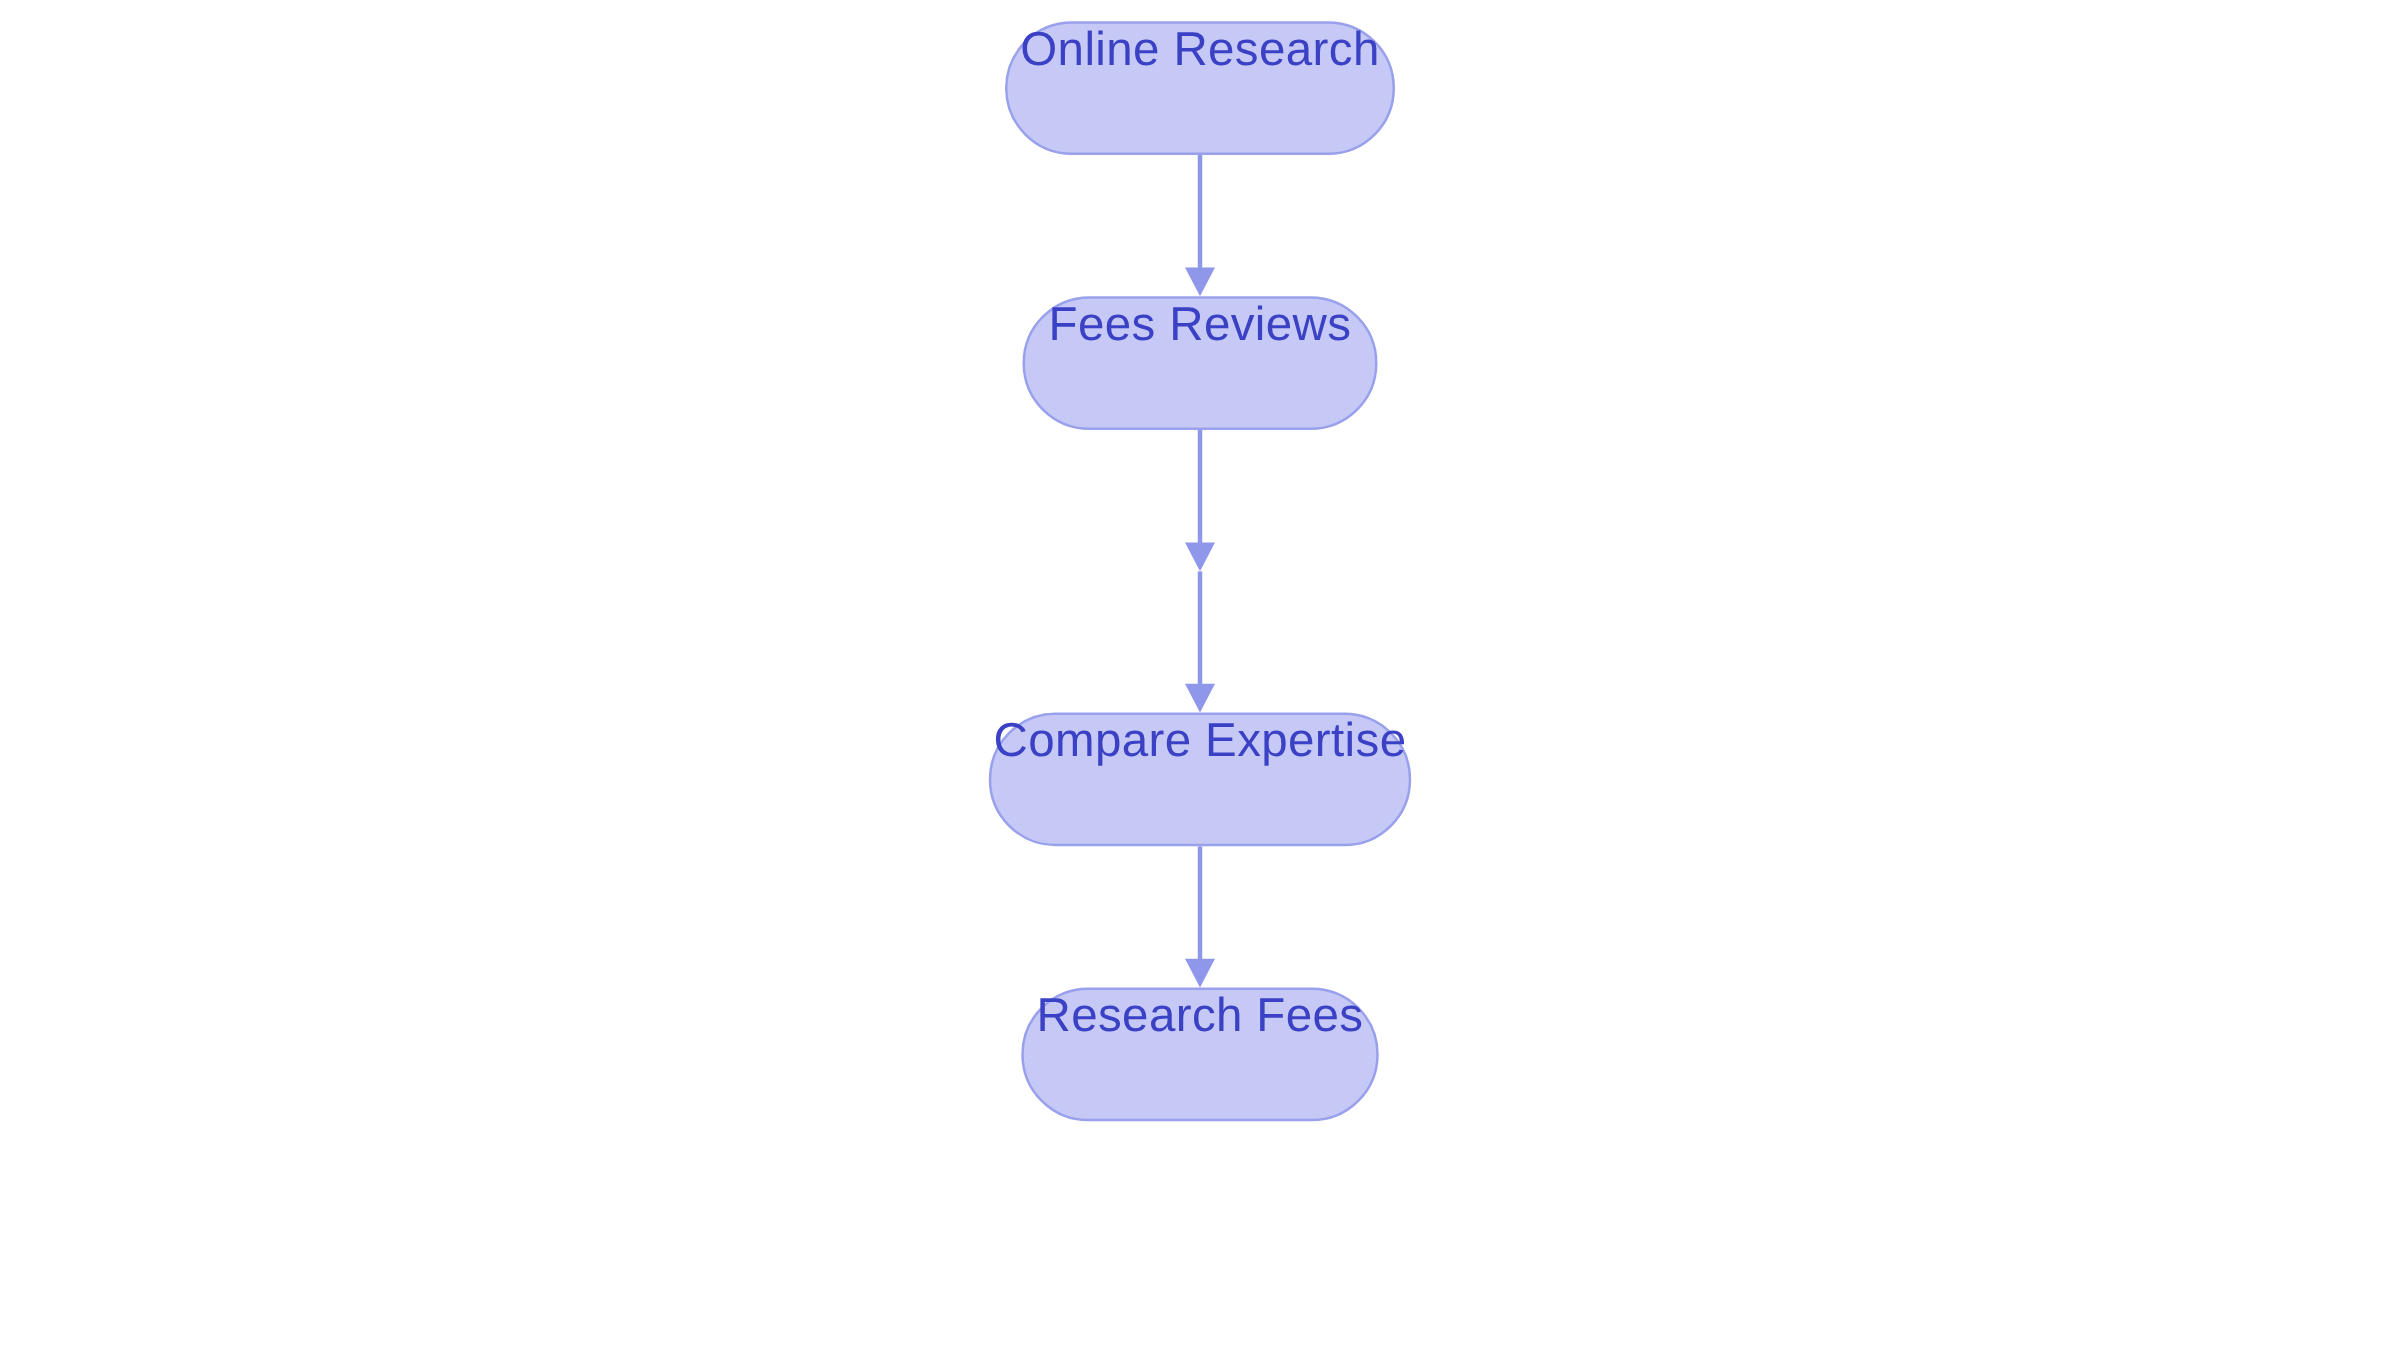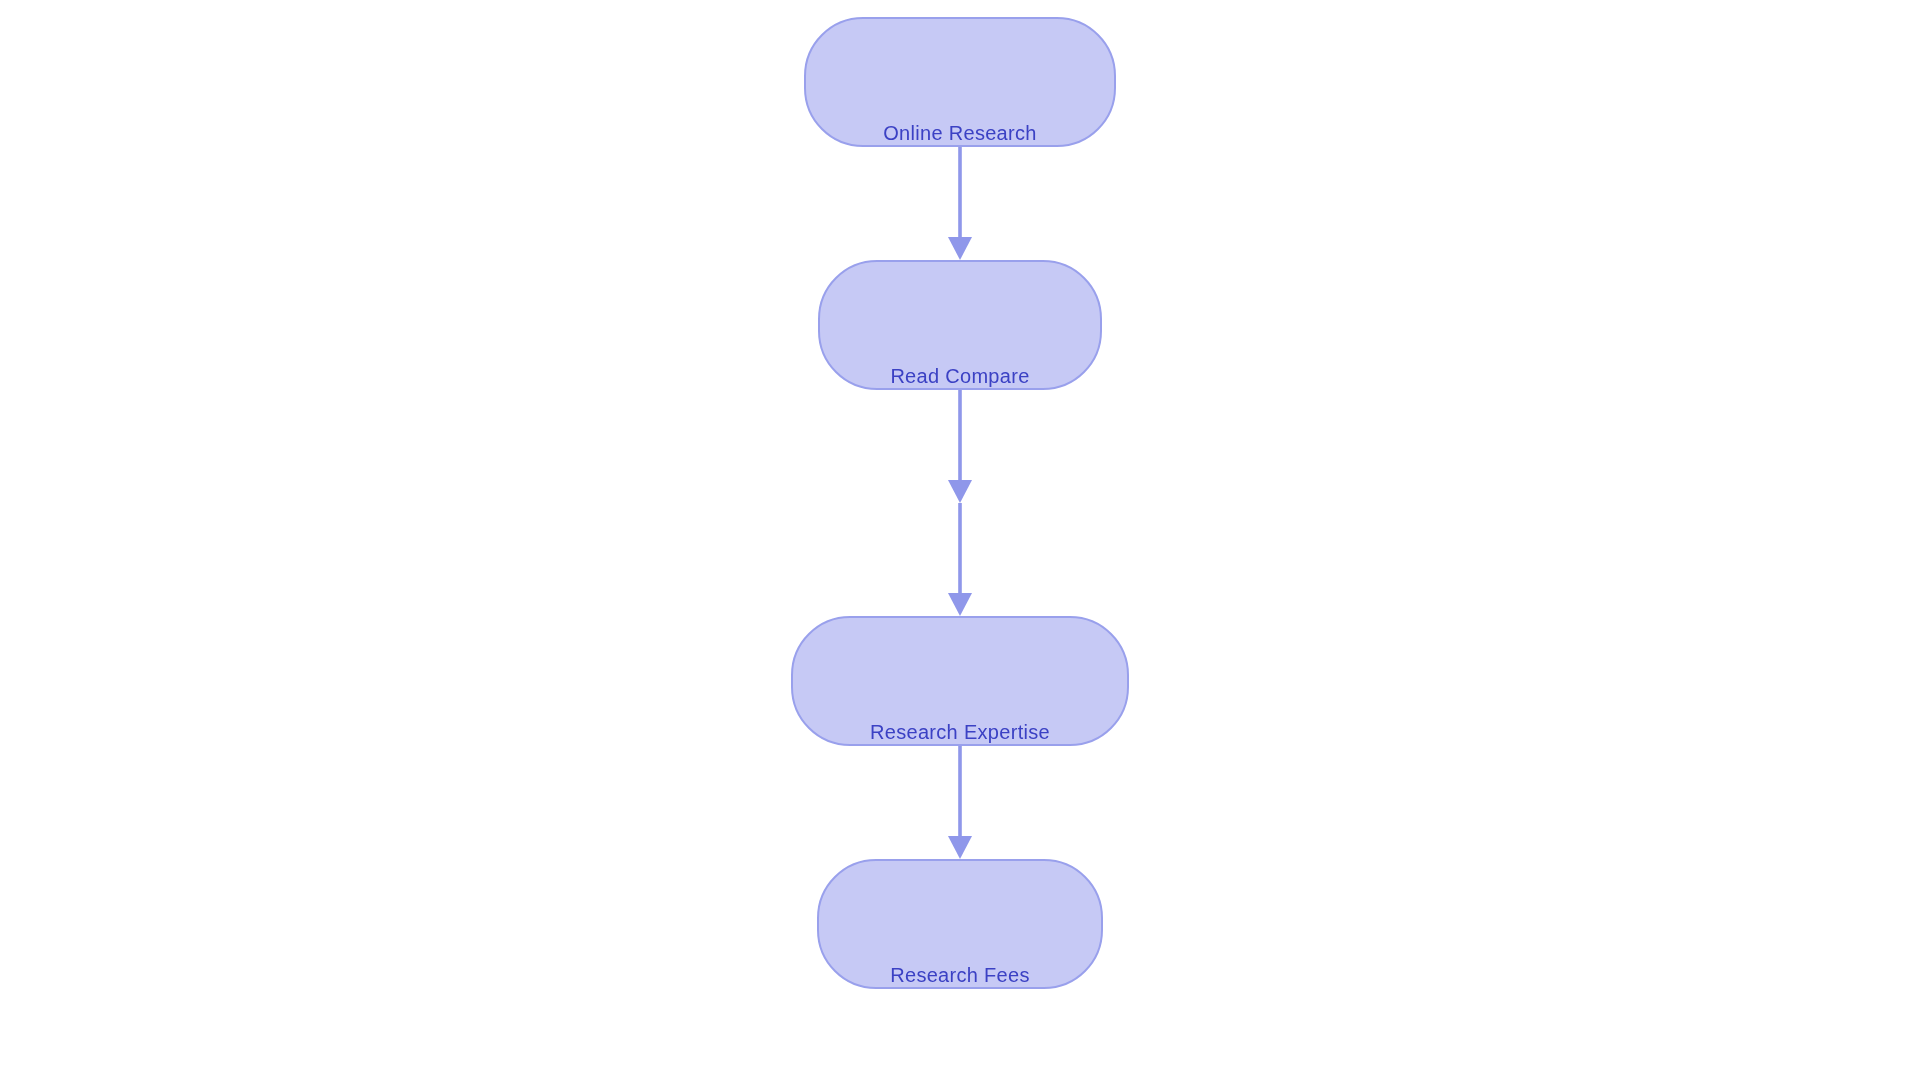--- a/index.html
+++ b/index.html
@@ -20,29 +20,29 @@
   .canvas {
     position: relative;
     width: 1920px;
     height: 1083px;
     display: flex;
     flex-direction: column;
     align-items: center;
     padding-top: 17px;
   }
   .node {
-    height: 130px;
+    height: 107px;
     border-radius: 59px;
     background: var(--node-fill);
     border: 2px solid var(--node-border);
     color: var(--node-text);
     display: flex;
-    align-items: flex-end;
+    align-items: flex-start;
     justify-content: center;
-    font-size: 20px;
+    font-size: 38px;
     letter-spacing: 0.3px;
     flex: 0 0 auto;
   }
   .node-1 { width: 312px; }
   .node-2 { width: 284px; }
   .node-3 { width: 334px; }
   .node-4 { width: 338px; }
   .node-5 { width: 286px; }
   .connector {
     height: 113px;
@@ -64,40 +64,40 @@
   </div>
 
   <div class="connector">
     <svg width="26" height="113" viewBox="0 0 26 113">
       <line x1="13" y1="0" x2="13" y2="92" stroke="currentColor" stroke-width="3.6"></line>
       <path d="M1 90 L25 90 L13 113 Z" fill="currentColor"></path>
     </svg>
   </div>
 
   <div class="node node-2">
-    <span>Read Compare</span>
+    <span>Fees Reviews</span>
   </div>
 
   <div class="connector">
     <svg width="26" height="113" viewBox="0 0 26 113">
       <line x1="13" y1="0" x2="13" y2="92" stroke="currentColor" stroke-width="3.6"></line>
       <path d="M1 90 L25 90 L13 113 Z" fill="currentColor"></path>
     </svg>
   </div>
 
 
   <div class="connector">
     <svg width="26" height="113" viewBox="0 0 26 113">
       <line x1="13" y1="0" x2="13" y2="92" stroke="currentColor" stroke-width="3.6"></line>
       <path d="M1 90 L25 90 L13 113 Z" fill="currentColor"></path>
     </svg>
   </div>
 
   <div class="node node-4">
-    <span>Research Expertise</span>
+    <span>Compare Expertise</span>
   </div>
 
   <div class="connector">
     <svg width="26" height="113" viewBox="0 0 26 113">
       <line x1="13" y1="0" x2="13" y2="92" stroke="currentColor" stroke-width="3.6"></line>
       <path d="M1 90 L25 90 L13 113 Z" fill="currentColor"></path>
     </svg>
   </div>
 
   <div class="node node-5">

